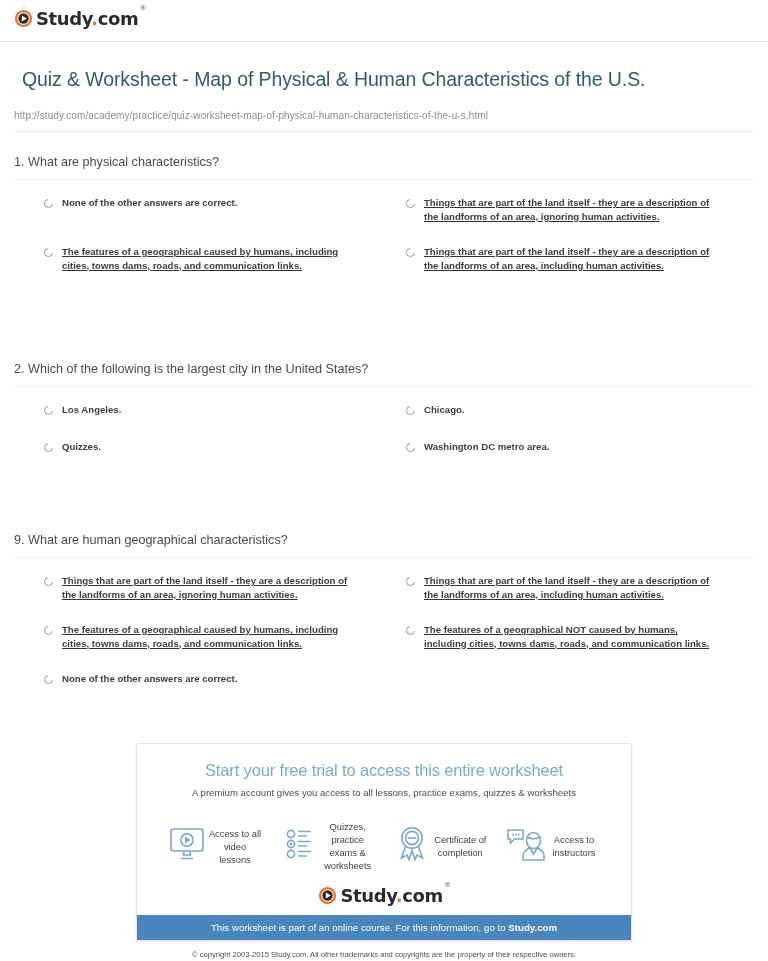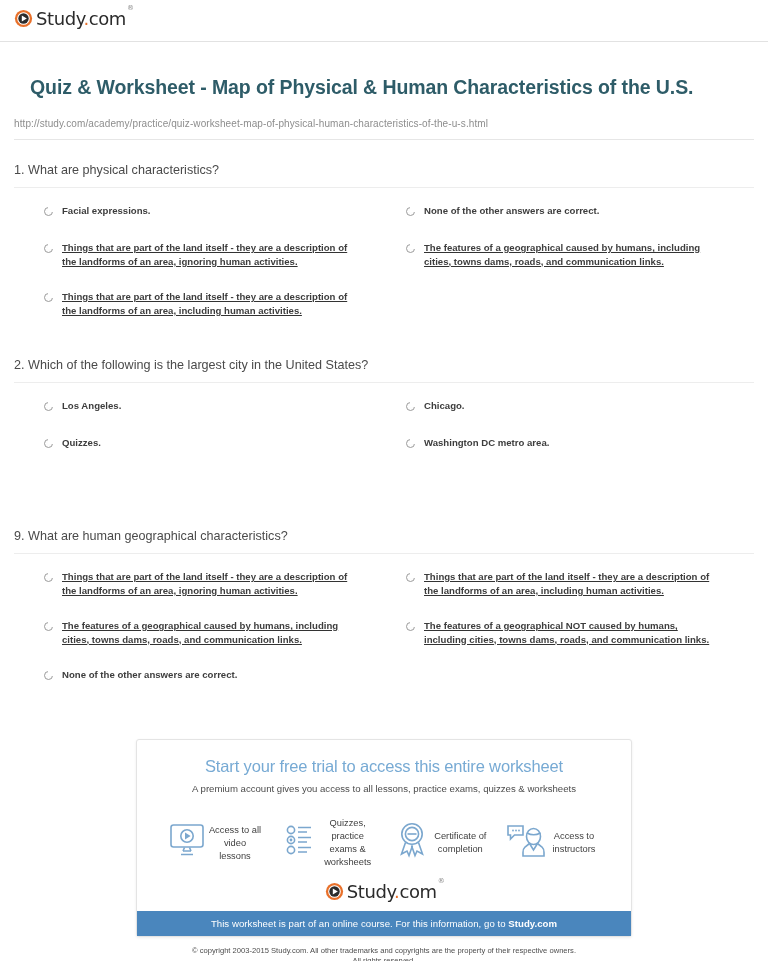--- a/index.html
+++ b/index.html
@@ -35,21 +35,21 @@
   .logo-mark {
     width: 19px;
     height: 19px;
     flex: 0 0 19px;
     position: relative;
     display: inline-block;
   }
   .logo-text {
     font-family: "DejaVu Sans", sans-serif;
     font-size: 18px;
-    font-weight: 400;
+    font-weight: 700;
     letter-spacing: -0.4px;
     color: #2b2b2b;
     position: relative;
     top: 0px;
   }
   .logo-text .dot { color: #e8702a; }
   .logo-tm {
     font-size: 7px;
     color: #8a8a8a;
     vertical-align: top;
@@ -65,23 +65,23 @@
   }
 
   
   .title-block {
     padding: 17px 14px 0 14px;
   }
   h1.worksheet-title {
     font-family: "Liberation Sans", sans-serif;
     font-size: 19.5px;
     line-height: 25px;
-    font-weight: 700;
+    font-weight: 400;
     color: #2e5c68;
-    margin: 16px;
+    margin: 8px;
     letter-spacing: -0.1px;
   }
   .worksheet-url {
     font-size: 10px;
     color: #8d8d8d;
     margin-top: 18px;
     letter-spacing: 0.1px;
     word-break: break-all;
   }
   .title-rule {
@@ -257,24 +257,20 @@
   <hr class="title-rule">
 
   <div class="questions">
 
     <div class="question">
       <div class="question-text">1. What are physical characteristics?</div>
       <hr class="question-rule">
       <div class="answer-grid">
         <div class="answer">
           <span class="radio"></span>
-          <span class="answer-label">Facial expressions.</span>
-        </div>
-        <div class="answer">
-          <span class="radio"></span>
           <span class="answer-label">None of the other answers are correct.</span>
         </div>
         <div class="answer tall">
           <span class="radio"></span>
           <span class="answer-label">Things that are part of the land itself - they are a description of the landforms of an area, ignoring human activities.</span>
         </div>
         <div class="answer tall">
           <span class="radio"></span>
           <span class="answer-label">The features of a geographical caused by humans, including cities, towns dams, roads, and communication links.</span>
         </div>

